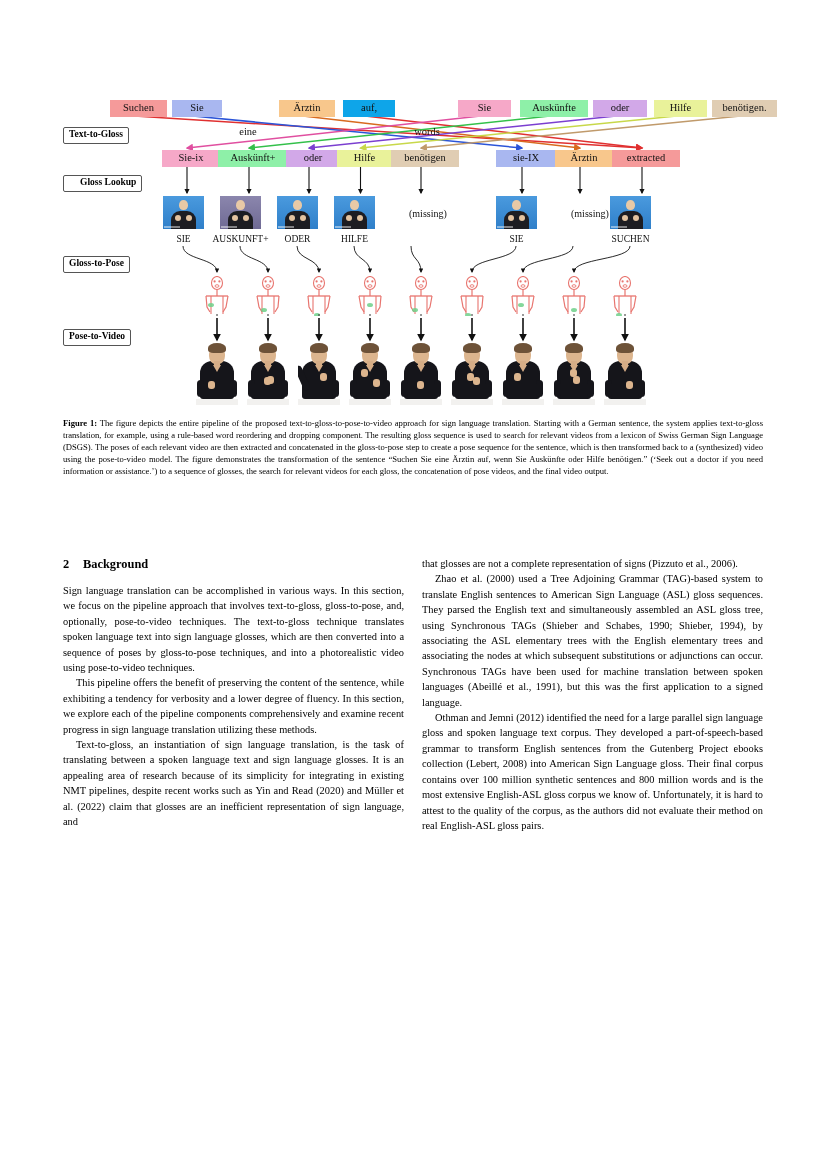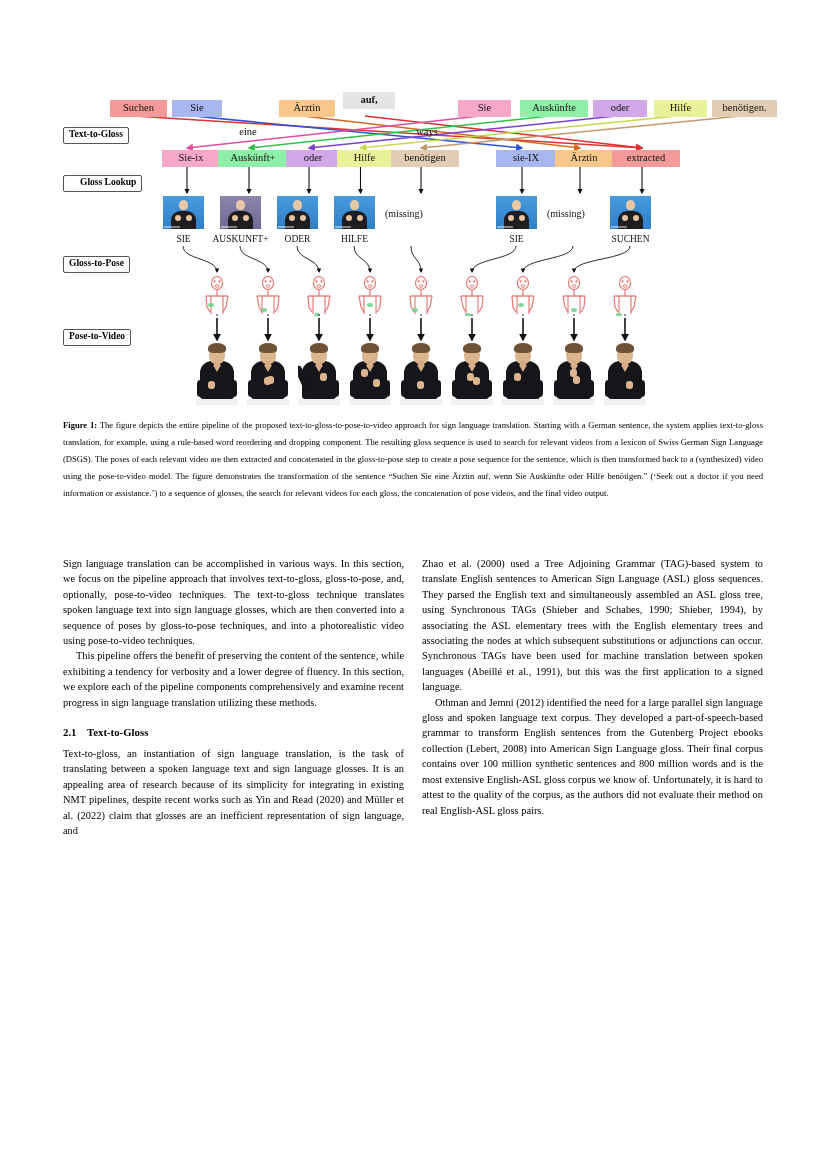--- a/index.html
+++ b/index.html
@@ -52,20 +52,21 @@
   .vid .hand {
     position:absolute; width:6px; height:6px; background:#e3c3a0; border-radius:50%;
   }
   .vid .h1 { left:12px; bottom:8px; }
   .vid .h2 { right:12px; bottom:8px; }
   .vid .strip { position:absolute; left:1px; bottom:1px; width:16px; height:2px; background:rgba(255,255,255,.45); }
 
   .missing {
     position:absolute; font-family:"Liberation Serif", serif; font-size:10px; color:#111;
     white-space:nowrap;
+    margin-left:24px;
   }
   .glosslabel {
     position:absolute; font-family:"Liberation Serif", serif; font-size:9.5px; color:#111;
     text-align:center; white-space:nowrap;
   }
 
   .pose { position:absolute; width:34px; height:40px; }
   .photo { position:absolute; width:42px; height:62px; overflow:hidden; }
   .photo .ph-head { position:absolute; left:50%; margin-left:-8px; top:2px; width:16px; height:19px;
       background:#dcb58e; border-radius:47% 47% 42% 42%; }
@@ -77,21 +78,21 @@
   .photo .ph-v { position:absolute; left:50%; margin-left:-4px; top:22px; width:8px; height:7px;
       background:#d6ad86; clip-path:polygon(0 0,100% 0,50% 100%); }
   .photo .ph-arm { position:absolute; bottom:8px; width:7px; height:17px; background:#15151a; border-radius:4px; }
   .photo .ph-arm.l { left:1px; } .photo .ph-arm.r { right:1px; }
   .photo .ph-hand { position:absolute; width:7px; height:8px; background:#dcb58e; border-radius:3px; }
   .photo .ph-floor { position:absolute; left:0; bottom:0; width:100%; height:6px; background:#f2f1ef; }
 
   
   .caption {
     position:absolute; left:63px; top:417px; width:700px;
-    font-family:"Liberation Serif", serif; font-size:8.6px; line-height:17px;
+    font-family:"Liberation Serif", serif; font-size:8.6px; line-height:12px;
     text-align:justify; color:#000;
   }
   .caption b { font-weight:bold; }
 
   .col {
     position:absolute; width:341px; top:556px;
     font-family:"Liberation Serif", serif; font-size:10.4px; line-height:15.4px;
     text-align:justify; color:#000;
   }
   .col.left { left:63px; }
@@ -191,22 +192,22 @@
         <div class="stage-label" style="left: 0px; top: 39px;">Text-to-Gloss</div>
         <div class="stage-label" style="left: 0px; top: 87px; padding-left: 16px;">Gloss Lookup</div>
         <div class="stage-label" style="left: 0px; top: 168px;">Gloss-to-Pose</div>
         <div class="stage-label" style="left: 0px; top: 241px;">Pose-to-Video</div>
       </div>
     <div id="source-row">
         <div class="tok" style="left: 47px; top: 12px; width: 49px; background: rgb(245, 154, 154);">Suchen</div>
         <div class="tok" style="left: 109px; top: 12px; width: 42px; background: rgb(169, 183, 240);">Sie</div>
         <div class="tok plain" style="left: 165px; top: 12px; width: 32px;">eine</div>
         <div class="tok" style="left: 216px; top: 12px; width: 48px; background: rgb(248, 199, 140);">Ärztin</div>
-        <div class="tok" style="left: 280px; top: 4px; width: 44px; background: #e5e5e5; font-weight: bold;">auf,</div>
-        <div class="tok plain" style="left: 341px; top: 12px; width: 38px;">ways</div>
+        <div class="tok" style="left: 280px; top: 12px; width: 44px; background: #0ea5e9;">auf,</div>
+        <div class="tok plain" style="left: 341px; top: 12px; width: 38px;">words</div>
         <div class="tok" style="left: 395px; top: 12px; width: 45px; background: rgb(246, 168, 200);">Sie</div>
         <div class="tok" style="left: 457px; top: 12px; width: 60px; background: rgb(142, 240, 168);">Auskünfte</div>
         <div class="tok" style="left: 530px; top: 12px; width: 46px; background: rgb(210, 168, 232);">oder</div>
         <div class="tok" style="left: 591px; top: 12px; width: 45px; background: rgb(233, 242, 154);">Hilfe</div>
         <div class="tok" style="left: 649px; top: 12px; width: 57px; background: rgb(224, 205, 179);">benötigen.</div>
       </div>
     <div id="gloss-row">
         <div class="gtok" style="left: 99px; top: 62px; width: 50px; background: rgb(246, 168, 200);">Sie-ix</div>
         <div class="gtok" style="left: 155px; top: 62px; width: 62px; background: rgb(142, 240, 168);">Auskünft+</div>
         <div class="gtok" style="left: 223px; top: 62px; width: 46px; background: rgb(210, 168, 232);">oder</div>
@@ -498,25 +499,26 @@
           <div class="ph-hand" style="left:22px; bottom:16px;"></div>
         </div>
       </div>
   </div>
 
   <div class="caption">
     <b>Figure 1:</b><span> The figure depicts the entire pipeline of the proposed text-to-gloss-to-pose-to-video approach for sign language translation. Starting with a German sentence, the system applies text-to-gloss translation, for example, using a rule-based word reordering and dropping component. The resulting gloss sequence is used to search for relevant videos from a lexicon of Swiss German Sign Language (DSGS). The poses of each relevant video are then extracted and concatenated in the gloss-to-pose step to create a pose sequence for the sentence, which is then transformed back to a (synthesized) video using the pose-to-video model. The figure demonstrates the transformation of the sentence “Suchen Sie eine Ärztin auf, wenn Sie Auskünfte oder Hilfe benötigen.” (‘Seek out a doctor if you need information or assistance.’) to a sequence of glosses, the search for relevant videos for each gloss, the concatenation of pose videos, and the final video output.</span>
   </div>
 
   <div class="col left">
+    <h2>
+      <span class="num">2</span><span>Background</span>
+    </h2>
     <p>Sign language translation can be accomplished in various ways. In this section, we focus on the pipeline approach that involves text-to-gloss, gloss-to-pose, and, optionally, pose-to-video techniques. The text-to-gloss technique translates spoken language text into sign language glosses, which are then converted into a sequence of poses by gloss-to-pose techniques, and into a photorealistic video using pose-to-video techniques.</p>
     <p>This pipeline offers the benefit of preserving the content of the sentence, while exhibiting a tendency for verbosity and a lower degree of fluency. In this section, we explore each of the pipeline components comprehensively and examine recent progress in sign language translation utilizing these methods.</p>
-    <h3>
-      <span class="num">2.1</span><span>Text-to-Gloss</span>
-    </h3>
     <p>Text-to-gloss, an instantiation of sign language translation, is the task of translating between a spoken language text and sign language glosses. It is an appealing area of research because of its simplicity for integrating in existing NMT pipelines, despite recent works such as Yin and Read (2020) and Müller et al. (2022) claim that glosses are an inefficient representation of sign language, and</p>
   </div>
 
   <div class="col right">
+    <p>that glosses are not a complete representation of signs (Pizzuto et al., 2006).</p>
     <p>Zhao et al. (2000) used a Tree Adjoining Grammar (TAG)-based system to translate English sentences to American Sign Language (ASL) gloss sequences. They parsed the English text and simultaneously assembled an ASL gloss tree, using Synchronous TAGs (Shieber and Schabes, 1990; Shieber, 1994), by associating the ASL elementary trees with the English elementary trees and associating the nodes at which subsequent substitutions or adjunctions can occur. Synchronous TAGs have been used for machine translation between spoken languages (Abeillé et al., 1991), but this was the first application to a signed language.</p>
     <p>Othman and Jemni (2012) identified the need for a large parallel sign language gloss and spoken language text corpus. They developed a part-of-speech-based grammar to transform English sentences from the Gutenberg Project ebooks collection (Lebert, 2008) into American Sign Language gloss. Their final corpus contains over 100 million synthetic sentences and 800 million words and is the most extensive English-ASL gloss corpus we know of. Unfortunately, it is hard to attest to the quality of the corpus, as the authors did not evaluate their method on real English-ASL gloss pairs.</p>
   </div>
 </div>
 
 </body></html>

